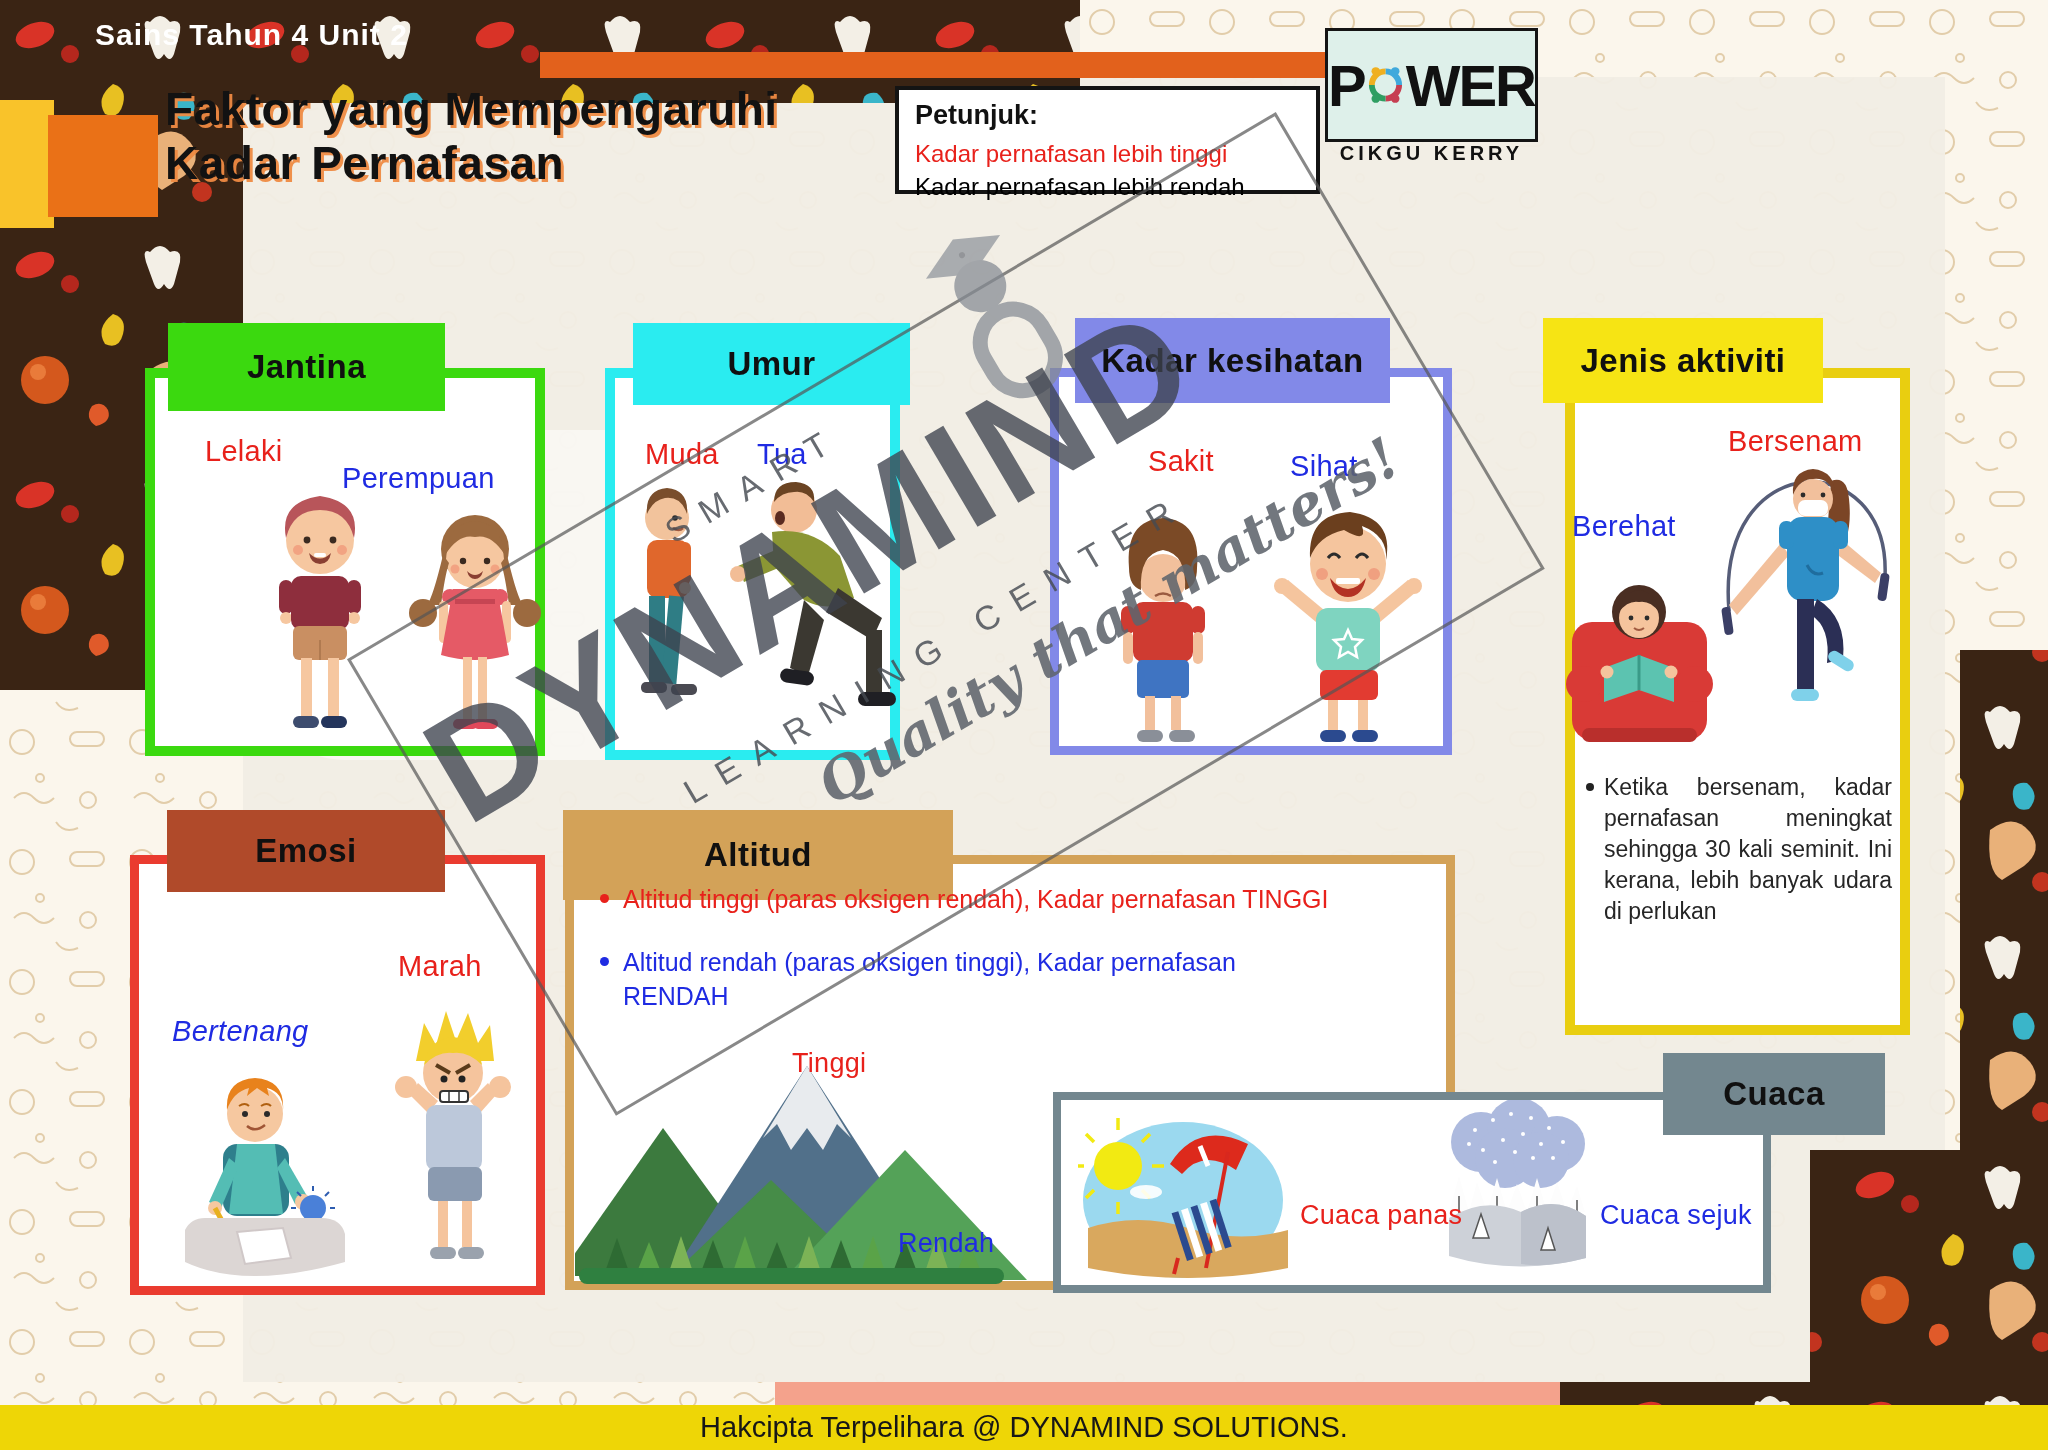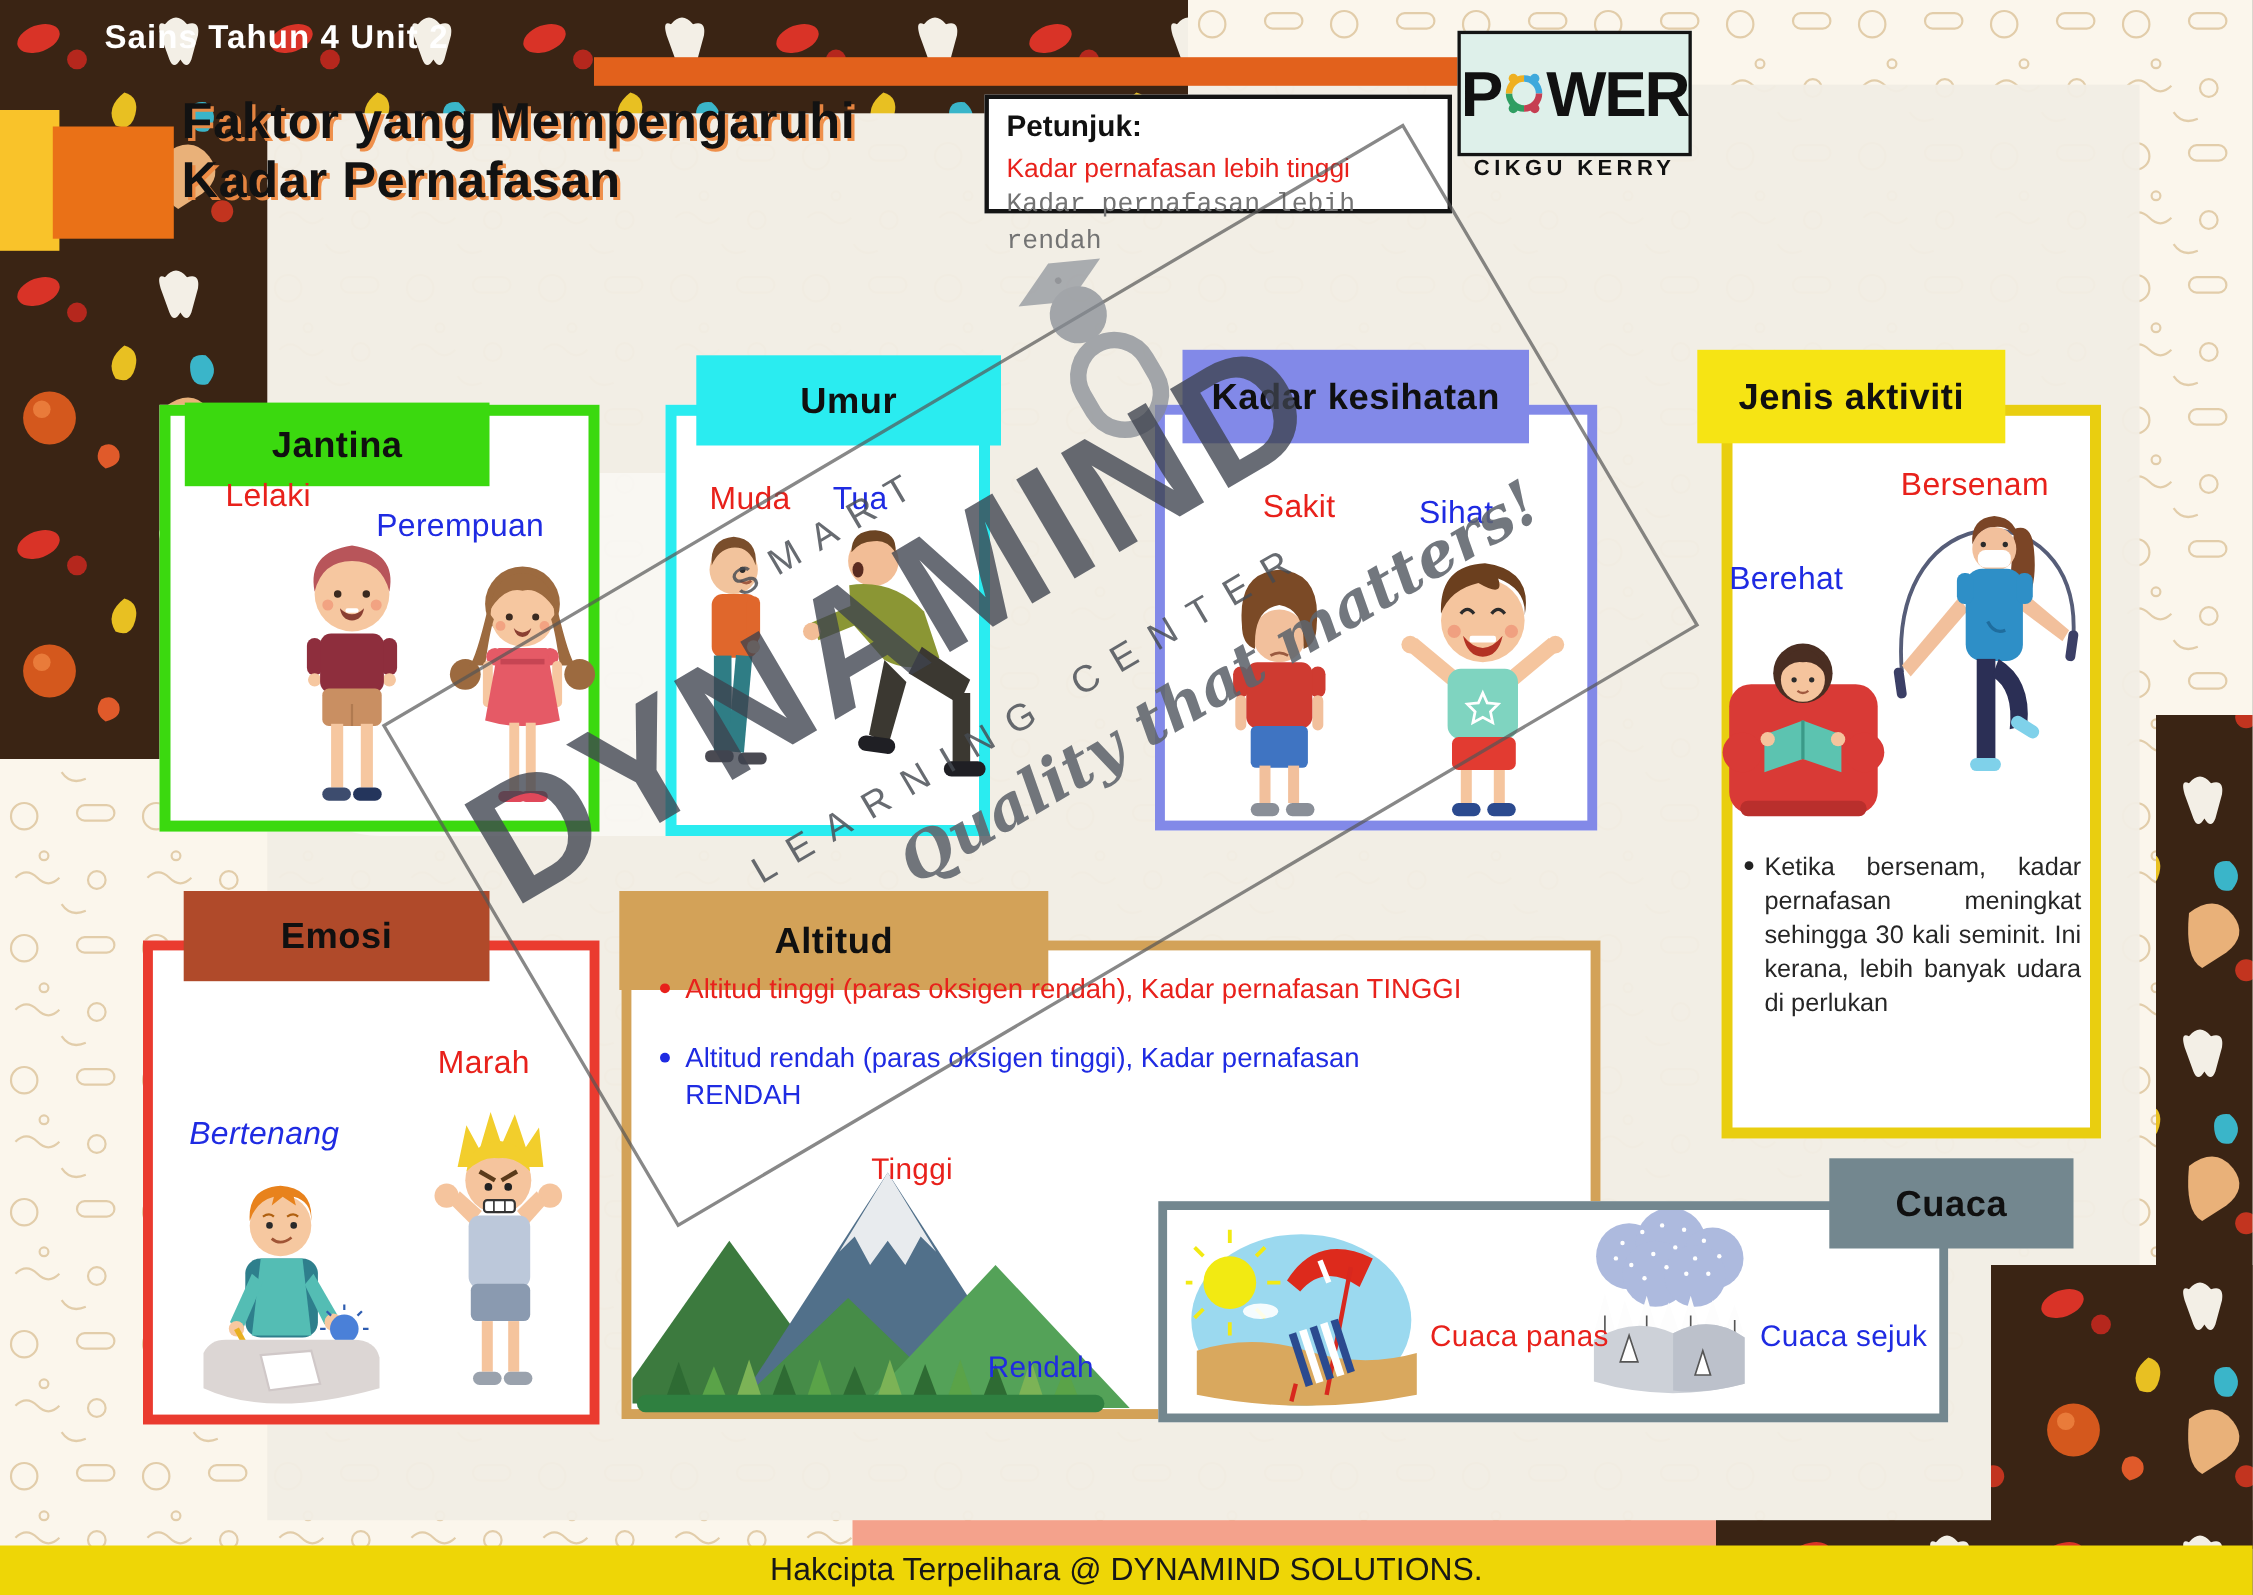--- a/index.html
+++ b/index.html
@@ -108,21 +108,21 @@
   <div class="abs" id="sq-yellow"></div>
   <div class="abs" id="sq-orange"></div>
   <div class="abs" id="main-title">
     <div>Faktor yang Mempengaruhi</div>
     <div>Kadar Pernafasan</div>
   </div>
 
   <div class="abs" id="legend">
     <div class="t">Petunjuk:</div>
     <div class="line" style="color: rgb(232, 33, 27);">Kadar pernafasan lebih tinggi</div>
-    <div class="line" style="color: #737373; font-family: Liberation Mono, monospace;">Kadar pernafasan lebih rendah</div>
+    <div class="line" style="color: #000000;">Kadar pernafasan lebih rendah</div>
   </div>
 
   <div class="abs" id="logo-box">
     <span class="big">P</span>
     <svg width="54" height="54" viewBox="0 0 60 60">
       <g fill="none" stroke-width="9">
         <path d="M30,9 A21,21 0 0 1 51,30" stroke="#3fa9dc"></path>
         <path d="M51,30 A21,21 0 0 1 30,51" stroke="#c63f52"></path>
         <path d="M30,51 A21,21 0 0 1 9,30" stroke="#2f9e62"></path>
         <path d="M9,30 A21,21 0 0 1 30,9" stroke="#efb021"></path>
@@ -130,21 +130,21 @@
       <circle cx="15" cy="9" r="6.5" fill="#efb021"></circle>
       <circle cx="45" cy="9" r="6.5" fill="#3fa9dc"></circle>
       <circle cx="15" cy="51" r="6.5" fill="#2f9e62"></circle>
       <circle cx="45" cy="51" r="6.5" fill="#c63f52"></circle>
     </svg>
     <span class="big">WER</span>
   </div>
   <div class="abs" id="logo-sub">CIKGU KERRY</div>
 
   <div class="abs card" style="left: 145px; top: 368px; width: 400px; height: 388px; border-width: 10px; border-color: rgb(59, 217, 15);"></div>
-  <div class="abs hdr" style="left: 168px; top: 323px; width: 277px; height: 76px; background-color: rgb(59, 217, 15); margin-top: 43px;">Jantina</div>
+  <div class="abs hdr" style="left: 168px; top: 323px; width: 277px; height: 88px; background-color: rgb(59, 217, 15);">Jantina</div>
   <div class="abs lbl lbl-hi" style="left:205px;top:435px;">Lelaki</div>
   <div class="abs lbl lbl-lo" style="left:342px;top:462px;">Perempuan</div>
   <svg class="abs illus" style="left:235px;top:490px;" width="170" height="255" viewBox="0 0 170 255">
     <circle cx="85" cy="50" r="34" fill="#f6c7a0"></circle>
     <path d="M51,48 Q44,12 85,6 Q126,12 119,48 Q112,20 85,20 Q58,20 51,48Z" fill="#b8555a"></path>
     <circle cx="72" cy="50" r="3.4" fill="#3a2a20"></circle>
       <circle cx="98" cy="50" r="3.4" fill="#3a2a20"></circle>
     <circle cx="63" cy="60" r="5" fill="#f2a382"></circle>
       <circle cx="107" cy="60" r="5" fill="#f2a382"></circle>
     <path d="M74,63 Q85,74 96,63 Q94,74 85,74 Q76,74 74,63Z" fill="#8a3f32"></path>

